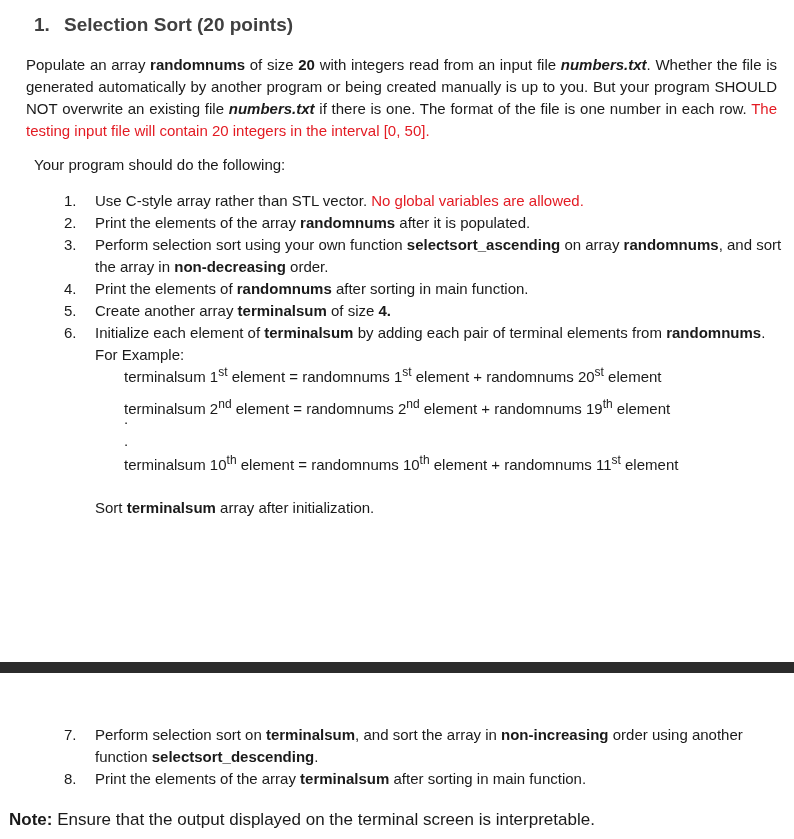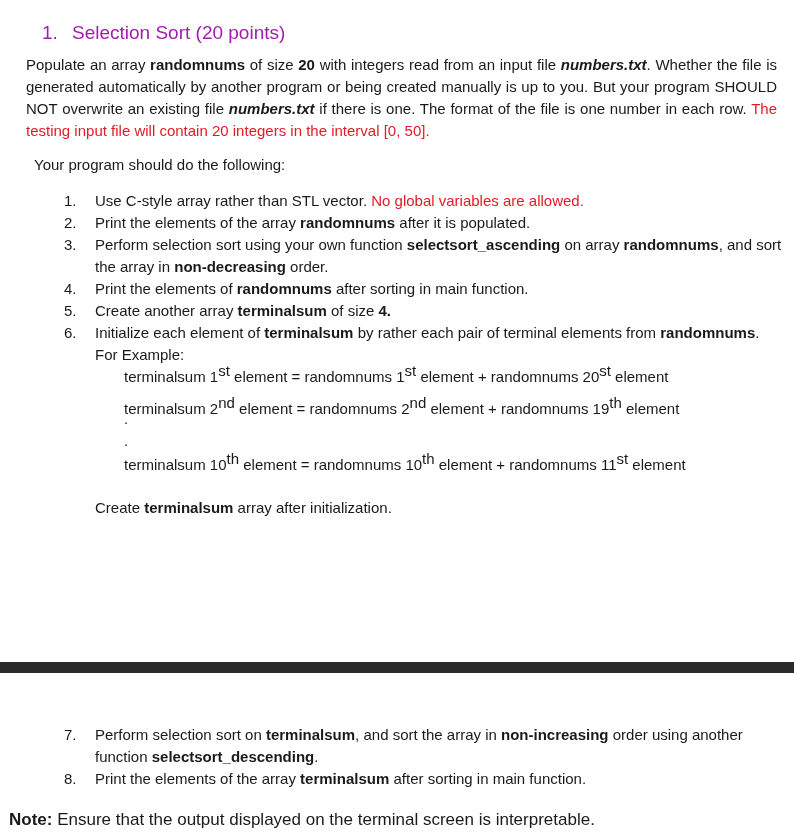--- a/index.html
+++ b/index.html
@@ -2,38 +2,38 @@
 <html><head>
 <meta charset="utf-8">
 <style>
   html, body { margin: 0; padding: 0; background: #ffffff; }
   body {
     width: 794px; height: 839px; position: relative; overflow: hidden;
     font-family: "Liberation Sans", sans-serif; color: #1a1a1a;
   }
   .title {
     position: absolute; left: 34px; top: 14px;
-    font-size: 19px; font-weight: normal; margin: 8px; color: #a21caf;
+    font-size: 19px; font-weight: bold; margin: 0; color: #404040;
   }
   .title .num { display: inline-block; width: 30px; }
   .para {
     position: absolute; left: 26px; top: 54px; width: 751px;
     font-size: 15px; line-height: 22px; text-align: justify; margin: 0;
   }
   .red { color: #e31b23; }
   b, .b { font-weight: bold; }
   .bi { font-weight: bold; font-style: italic; }
   .intro {
     position: absolute; left: 34px; top: 156px; font-size: 15px; margin: 0;
   }
   .list { position: absolute; left: 64px; width: 720px; font-size: 15px; line-height: 22px; }
   .li { position: relative; padding-left: 31px; }
   .li .n { position: absolute; left: 0; top: 0; }
   .example { position: absolute; left: 124px; font-size: 15px; line-height: 22px; }
-  .example sup { font-size: 15px; vertical-align: 6px; line-height: 0; }
+  .example sup { font-size: 12px; vertical-align: 6px; line-height: 0; }
   .dot { position: absolute; left: 124px; font-size: 15px; }
   .printline { position: absolute; left: 95px; top: 499px; font-size: 15px; }
   .separator {
     position: absolute; left: 0; top: 662px; width: 794px; height: 11px;
     background: #2b2b2b;
   }
   .list2 { position: absolute; left: 64px; top: 724px; width: 720px; font-size: 15px; line-height: 22px; }
   .note {
     position: absolute; left: 5px; top: 806px; font-size: 17px; margin: 4px;
   }
@@ -46,30 +46,30 @@
 <p class="para"><span>Populate an array </span><b>randomnums</b><span> of size </span><b>20</b><span> with integers read from an input file </span><span class="bi">numbers.txt</span><span>. Whether the file is generated automatically by another program or being created manually is up to you. But your program SHOULD NOT overwrite an existing file </span><span class="bi">numbers.txt</span><span> if there is one. The format of the file is one number in each row. </span><span class="red">The testing input file will contain 20 integers in the interval [0, 50].</span></p>
 
 <p class="intro">Your program should do the following:</p>
 
 <div class="list" style="top:190px;">
   <div class="li"><span class="n">1.</span><span>Use C-style array rather than STL vector. </span><span class="red">No global variables are allowed.</span></div>
   <div class="li"><span class="n">2.</span><span>Print the elements of the array </span><b>randomnums</b><span> after it is populated.</span></div>
   <div class="li"><span class="n">3.</span><span>Perform selection sort using your own function </span><b>selectsort_ascending</b><span> on array </span><b>randomnums</b><span>, and sort the array in </span><b>non-decreasing</b><span> order.</span></div>
   <div class="li"><span class="n">4.</span><span>Print the elements of </span><b>randomnums</b><span> after sorting in main function.</span></div>
   <div class="li"><span class="n">5.</span><span>Create another array </span><b>terminalsum</b><span> of size </span><b>4.</b></div>
-  <div class="li"><span class="n">6.</span><span>Initialize each element of </span><b>terminalsum</b><span> by rather each pair of terminal elements from </span><b>randomnums</b><span>.</span><br><span>For Example:</span></div>
+  <div class="li"><span class="n">6.</span><span>Initialize each element of </span><b>terminalsum</b><span> by adding each pair of terminal elements from </span><b>randomnums</b><span>.</span><br><span>For Example:</span></div>
 </div>
 
 <div class="example" style="top:366px;"><span>terminalsum 1</span><sup>st</sup><span> element = randomnums 1</span><sup>st</sup><span> element + randomnums 20</span><sup>st</sup><span> element</span></div>
 <div class="example" style="top:388px;margin-top:10px;"><span>terminalsum 2</span><sup>nd</sup><span> element = randomnums 2</span><sup>nd</sup><span> element + randomnums 19</span><sup>th</sup><span> element</span></div>
 <div class="dot" style="top:410px;">.</div>
 <div class="dot" style="top:432px;">.</div>
 <div class="example" style="top:454px;"><span>terminalsum 10</span><sup>th</sup><span> element = randomnums 10</span><sup>th</sup><span> element + randomnums 11</span><sup>st</sup><span> element</span></div>
 
-<div class="printline"><span>Create </span><b>terminalsum</b><span> array after initialization.</span></div>
+<div class="printline"><span>Sort </span><b>terminalsum</b><span> array after initialization.</span></div>
 
 <div class="separator"></div>
 
 <div class="list2">
   <div class="li"><span class="n">7.</span><span>Perform selection sort on </span><b>terminalsum</b><span>, and sort the array in </span><b>non-increasing</b><span> order using another function </span><b>selectsort_descending</b><span>.</span></div>
   <div class="li"><span class="n">8.</span><span>Print the elements of the array </span><b>terminalsum</b><span> after sorting in main function.</span></div>
 </div>
 
 <p class="note"><b>Note:</b><span> Ensure that the output displayed on the terminal screen is interpretable.</span></p>
 

